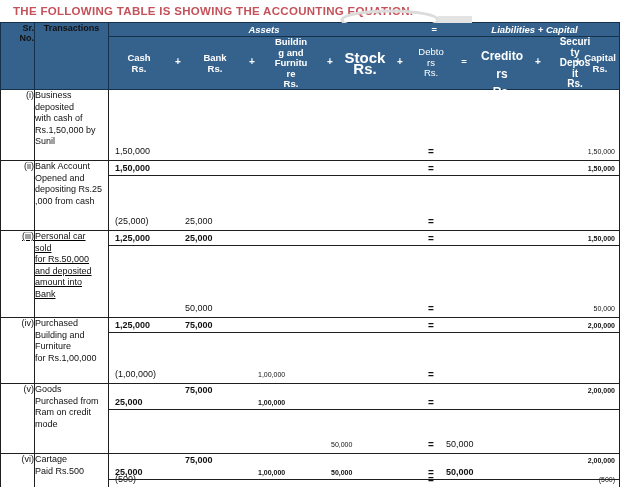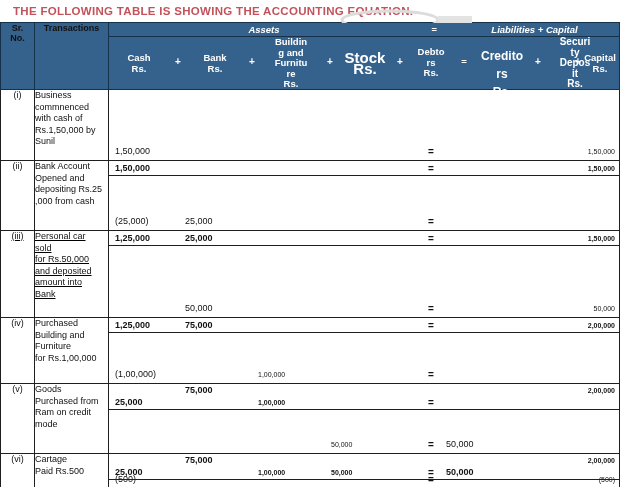--- a/index.html
+++ b/index.html
@@ -73,21 +73,21 @@
     height: 52px;
     background: #35628c;
   }
   .hd.srno, .hd.trans {
     background: #35628c;
     height: 65px;
   }
 
   
   .srno {
-    text-align: center;
+    text-align: right;
     vertical-align: middle;
     font-size: 9px;
     color: #111;
   }
   .trans {
     font-size: 9px;
     color: #111;
     line-height: 1.28;
     padding: 3px 2px 2px 5px;
     vertical-align: middle;
@@ -170,21 +170,21 @@
             <div style="position: absolute; white-space: pre-line; text-align: center; line-height: 10.5px; font-size: 10px; font-weight: bold; left: 134px; width: 18px; top: 20px;">+</div>
             <div style="position: absolute; white-space: pre-line; text-align: center; line-height: 10.5px; font-size: 9.5px; font-weight: bold; left: 152px; width: 60px; top: 0px;">Buildin
 g and
 Furnitu
 re
 Rs.</div>
             <div style="position: absolute; white-space: pre-line; text-align: center; line-height: 10.5px; font-size: 10px; font-weight: bold; left: 212px; width: 18px; top: 20px;">+</div>
             <div style="position: absolute; white-space: pre-line; text-align: center; line-height: 10.5px; font-size: 15px; font-weight: bold; left: 230px; width: 52px; top: 16px;">Stock
 Rs.</div>
             <div style="position: absolute; white-space: pre-line; text-align: center; line-height: 10.5px; font-size: 10px; font-weight: bold; left: 282px; width: 18px; top: 20px;">+</div>
-            <div style="position: absolute; white-space: pre-line; text-align: center; line-height: 10.5px; font-size: 9.5px; font-weight: bold; left: 300px; width: 44px; top: 10px;">Debto
+            <div style="position: absolute; white-space: pre-line; text-align: center; line-height: 10.5px; font-size: 9.5px; font-weight: normal; left: 300px; width: 44px; top: 10px;">Debto
 rs
 Rs.</div>
             <div style="position: absolute; white-space: pre-line; text-align: center; line-height: 10.5px; font-size: 9.5px; font-weight: bold; left: 344px; width: 22px; top: 20px;">=</div>
             <div style="position: absolute; white-space: pre-line; text-align: center; line-height: 18px; font-size: 12px; font-weight: bold; left: 366px; width: 54px; top: 10px;">Credito
 rs
 Rs.</div>
             <div style="position: absolute; white-space: pre-line; text-align: center; line-height: 10.5px; font-size: 10px; font-weight: bold; left: 420px; width: 18px; top: 20px;">+</div>
             <div style="position: absolute; white-space: pre-line; text-align: center; line-height: 10.5px; font-size: 10px; font-weight: bold; left: 443px; width: 46px; top: 0px;">Securi
 ty
 Depos
@@ -192,21 +192,21 @@
 Rs.</div>
             <div style="position: absolute; white-space: pre-line; text-align: center; line-height: 10.5px; font-size: 10px; font-weight: bold; left: 462px; width: 14px; top: 20px;">+</div>
             <div style="position: absolute; white-space: pre-line; text-align: center; line-height: 10.5px; font-size: 9.5px; font-weight: bold; left: 470px; width: 42px; top: 16px;">Capital
 Rs.</div>
           </div>
         </td>
       </tr>
       <tr style="height: 70px;">
         <td class="srno">(i)</td>
         <td class="trans">Business
-commnenced
+deposited
 with cash of
 Rs.1,50,000 by
 Sunil</td>
         <td class="amts" style="position: relative;">
           <div class="amt-grid" style="height: 70px;">
             <div class="cellnum c-cash" style="top: 55px;">1,50,000</div>
             <div class="cellnum c-eq eq" style="top: 55px;">=</div>
             <div class="cellnum c-cap sm ra" style="top: 55px; right: 4px;">1,50,000</div>
           </div>
         </td>

